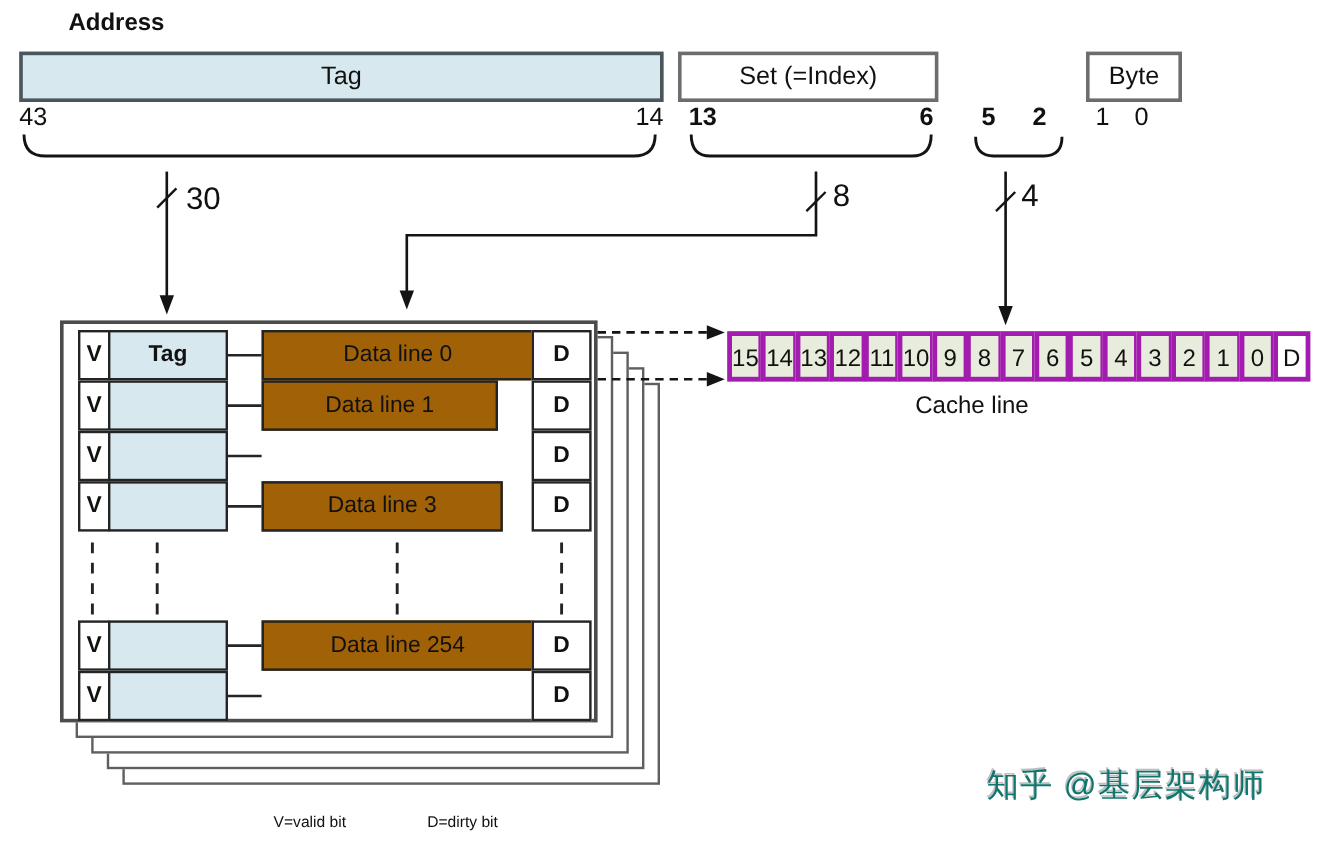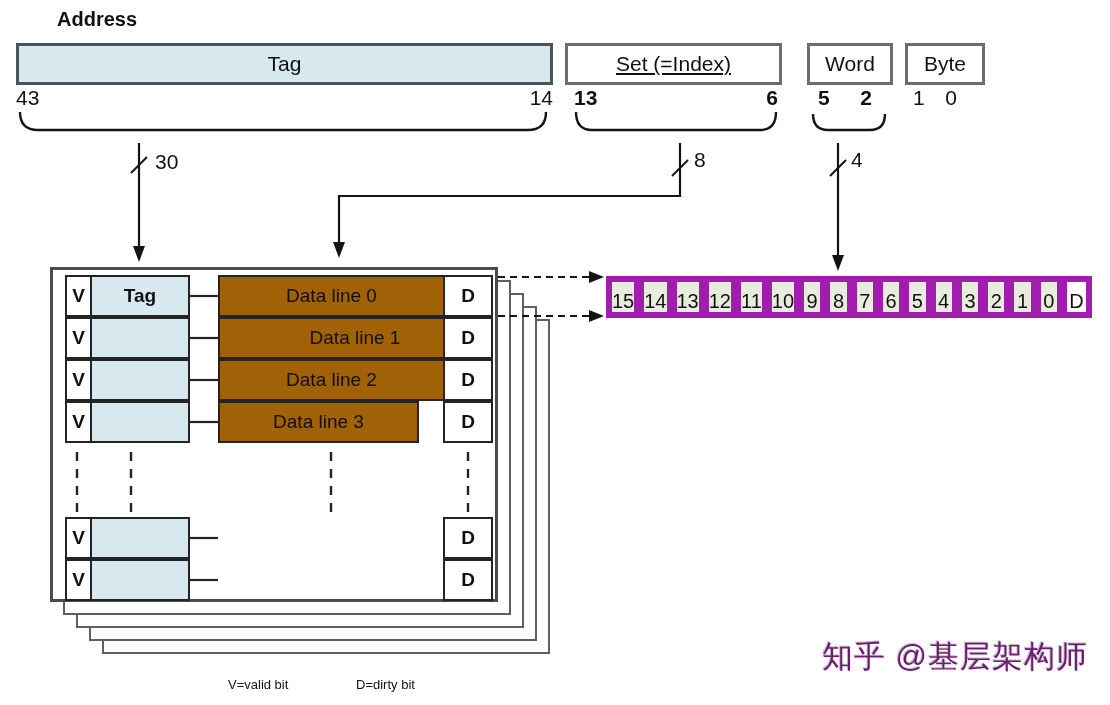--- a/index.html
+++ b/index.html
@@ -14,67 +14,64 @@
     position:absolute; top:43px; height:42px; border:3px solid #6d6d6d;
     background:#fff; text-align:center; font-size:21px; line-height:36px; z-index:2;
   }
   .fieldbox.tag { border-color:#49565c; background:#d7e8ee; }
   .bitrow {
     position:absolute; top:86px; display:flex; justify-content:space-between;
     font-size:21px; z-index:2;
   }
   .bitrow.bold { font-weight:bold; }
   
-  .buslabel { position:absolute; font-size:21px; z-index:5; }
+  .buslabel { position:absolute; font-size:26px; z-index:5; }
   
   .stacklayer { position:absolute; width:448px; height:335px; background:#fff;
     border:2.5px solid #5f5f5f; }
   #mainbox { position:absolute; left:50px; top:267px; width:448px; height:335px;
     background:#fff; border:3px solid #4c4c4c; z-index:2; }
   .cell {
     position:absolute; height:42px; border:2px solid #242424; background:#fff;
     text-align:center; font-size:19px; line-height:38px; z-index:3;
   }
   .cell.v, .cell.d, .cell.taghdr { font-weight:bold; }
   .cell.tagc { background:#d7e8ee; }
   .cell.datac { background:#a16207; }
   
   #cacheline { position:absolute; left:606px; top:276px; width:486px; height:42px;
     display:flex; z-index:3; }
   #cacheline .clcell {
-    flex:1 1 0; border:6px solid #a21caf; background:#e8ecdc; text-align:center;
+    flex:1 1 0; border:4px solid #a21caf; background:#e8ecdc; text-align:center;
     font-size:20px; line-height:38px; margin-left:-2px;
   }
   #cacheline .clcell:first-child { margin-left:0; }
   #cacheline .clcell.dirty { flex:0 0 31px; background:#fff; font-weight:normal; }
   .caption { position:absolute; font-size:20px; z-index:3; }
   .legend { position:absolute; top:677px; font-size:13px; z-index:3; }
   #watermark {
-    position:absolute; left:822px; top:636px; font-size:31px; letter-spacing:1px;
-    color:#701a75; text-shadow:-1px -1px 0 #bfbfbf, 1px 1px 0 #ffffff;
+    position:absolute; left:822px; top:636px; font-size:27px; letter-spacing:1px;
+    color:#0f766e; text-shadow:-1px -1px 0 #bfbfbf, 1px 1px 0 #ffffff;
     z-index:3; white-space:nowrap;
   }
   #overlay { position:absolute; left:0; top:0; z-index:10; pointer-events:none; }
   #title { position:absolute; left:57px; top:8px; font-size:20px; font-weight:bold; z-index:2;text-align:right; }
 </style>
 </head>
 <body>
 
 <div id="stage">
 
   <div id="title">Address</div>
 
   <div class="fieldbox tag" style="left:16px;width:537px;">
     <span>Tag</span>
   </div>
-  <div class="fieldbox" style="left:565px;width:217px;text-decoration:underline;">
+  <div class="fieldbox" style="left:565px;width:217px;">
     <span>Set (=Index)</span>
-  </div>
-  <div class="fieldbox" style="left:807px;width:86px;">
-    <span>Word</span>
   </div>
   <div class="fieldbox" style="left:905px;width:80px;">
     <span>Byte</span>
   </div>
 
   <div class="bitrow" style="left:16px;width:537px;">
     <span>43</span>
     <span>14</span>
   </div>
   <div class="bitrow bold" style="left:574px;width:204px;">
@@ -100,35 +97,35 @@
   <div class="stacklayer" style="left:63px;top:280px;z-index:1;"></div>
   <div id="mainbox"></div>
 
   <div class="cell v" style="left:65px;top:275px;width:27px;">V</div>
   <div class="cell tagc taghdr" style="left:90px;top:275px;width:100px;">Tag</div>
   <div class="cell datac" style="left:218px;top:275px;width:227px;">Data line 0</div>
   <div class="cell d" style="left:443px;top:275px;width:50px;">D</div>
 
   <div class="cell v" style="left:65px;top:317px;width:27px;">V</div>
   <div class="cell tagc" style="left:90px;top:317px;width:100px;"></div>
-  <div class="cell datac" style="left:218px;top:317px;width:274px;">Data line 1</div>
+  <div class="cell datac" style="left:218px;top:317px;width:197px;">Data line 1</div>
   <div class="cell d" style="left:443px;top:317px;width:50px;">D</div>
 
   <div class="cell v" style="left:65px;top:359px;width:27px;">V</div>
   <div class="cell tagc" style="left:90px;top:359px;width:100px;"></div>
-  <div class="cell datac" style="left:218px;top:359px;width:227px;">Data line 2</div>
   <div class="cell d" style="left:443px;top:359px;width:50px;">D</div>
 
   <div class="cell v" style="left:65px;top:401px;width:27px;">V</div>
   <div class="cell tagc" style="left:90px;top:401px;width:100px;"></div>
   <div class="cell datac" style="left:218px;top:401px;width:201px;">Data line 3</div>
   <div class="cell d" style="left:443px;top:401px;width:50px;">D</div>
 
   <div class="cell v" style="left:65px;top:517px;width:27px;">V</div>
   <div class="cell tagc" style="left:90px;top:517px;width:100px;"></div>
+  <div class="cell datac" style="left:218px;top:517px;width:227px;">Data line 254</div>
   <div class="cell d" style="left:443px;top:517px;width:50px;">D</div>
 
   <div class="cell v" style="left:65px;top:559px;width:27px;">V</div>
   <div class="cell tagc" style="left:90px;top:559px;width:100px;"></div>
   <div class="cell d" style="left:443px;top:559px;width:50px;">D</div>
 
   <div id="cacheline">
     <div class="clcell">15</div>
     <div class="clcell">14</div>
     <div class="clcell">13</div>
@@ -140,20 +137,21 @@
     <div class="clcell">7</div>
     <div class="clcell">6</div>
     <div class="clcell">5</div>
     <div class="clcell">4</div>
     <div class="clcell">3</div>
     <div class="clcell">2</div>
     <div class="clcell">1</div>
     <div class="clcell">0</div>
     <div class="clcell dirty">D</div>
   </div>
+  <div class="caption" style="left:710px;top:327px;width:200px;text-align:center;">Cache line</div>
 
   <div class="legend" style="left:228px;">V=valid bit</div>
   <div class="legend" style="left:356px;">D=dirty bit</div>
 
   <div id="watermark">知乎 @基层架构师</div>
 
   <svg id="overlay" width="1110" height="705" viewBox="0 0 1110 705">
 
     <path d="M20 112 Q20 130 38 130 L528 130 Q546 130 546 112" fill="none" stroke="#141414" stroke-width="2.4"></path>
     <path d="M576 112 Q576 130 592 130 L760 130 Q776 130 776 112" fill="none" stroke="#141414" stroke-width="2.4"></path>

